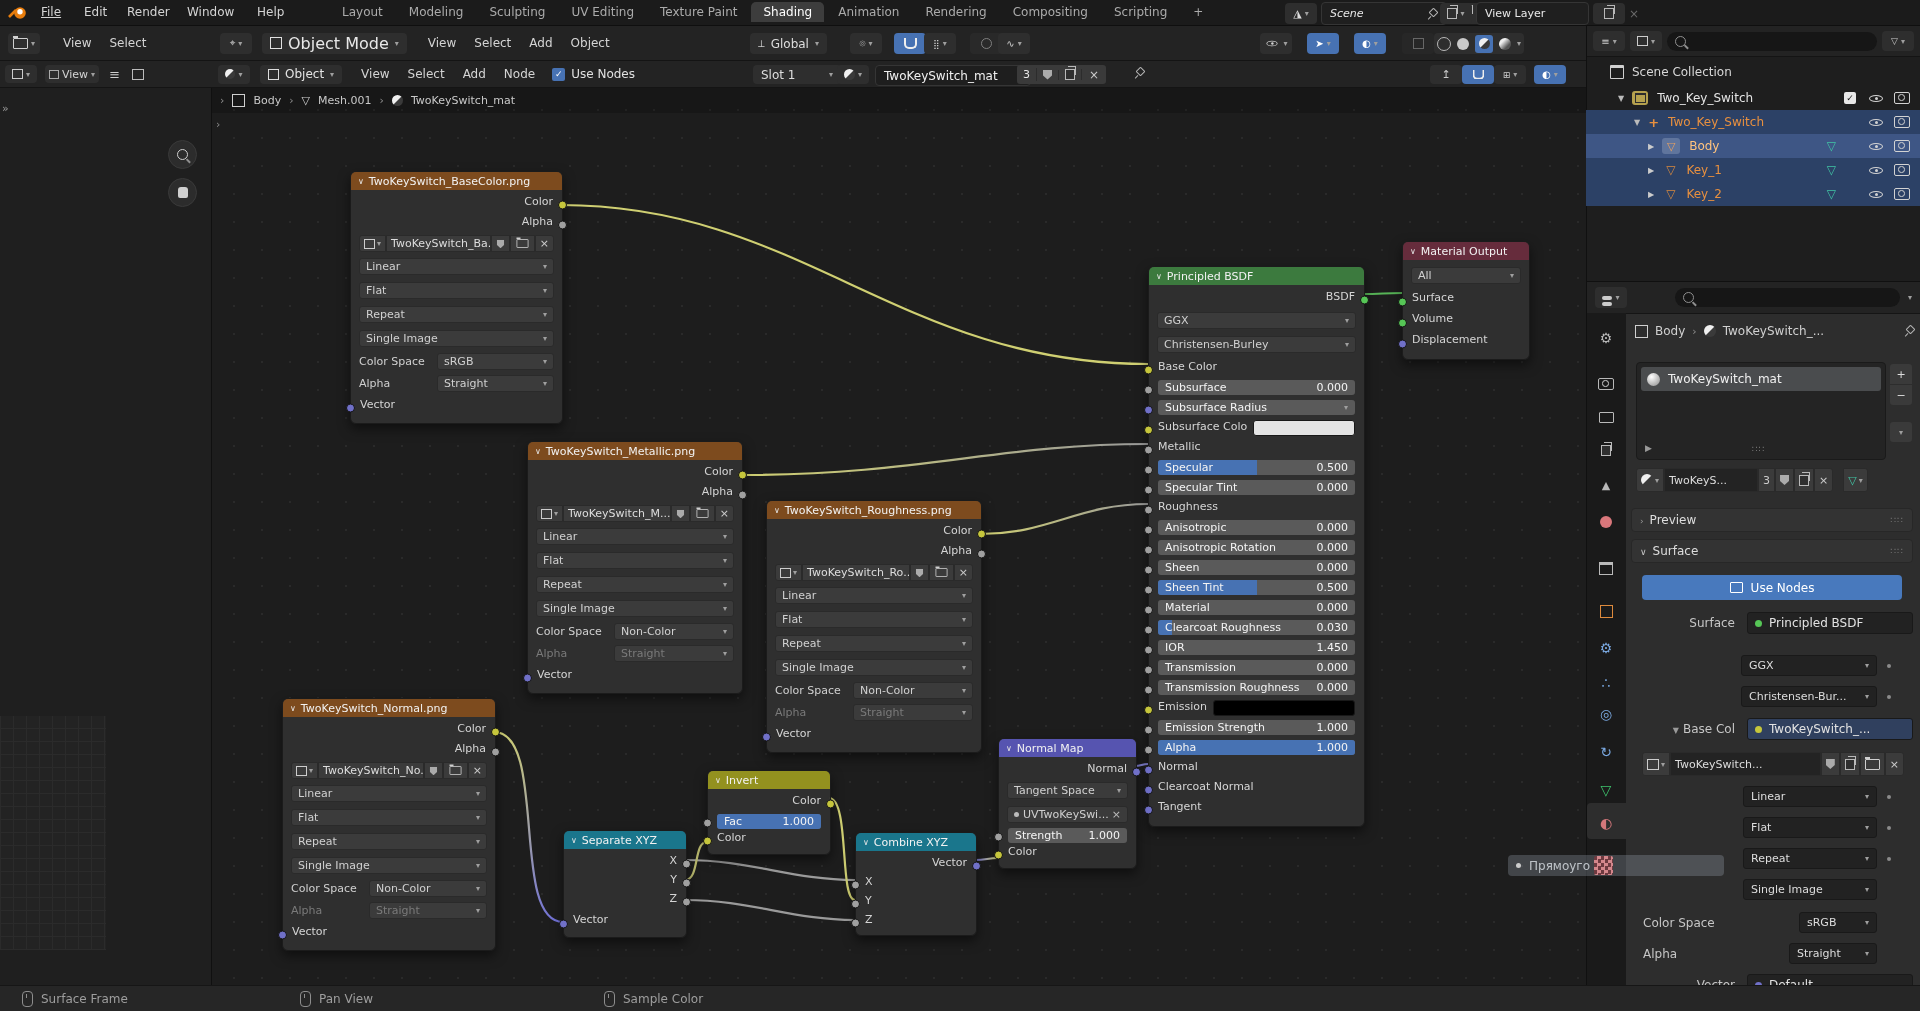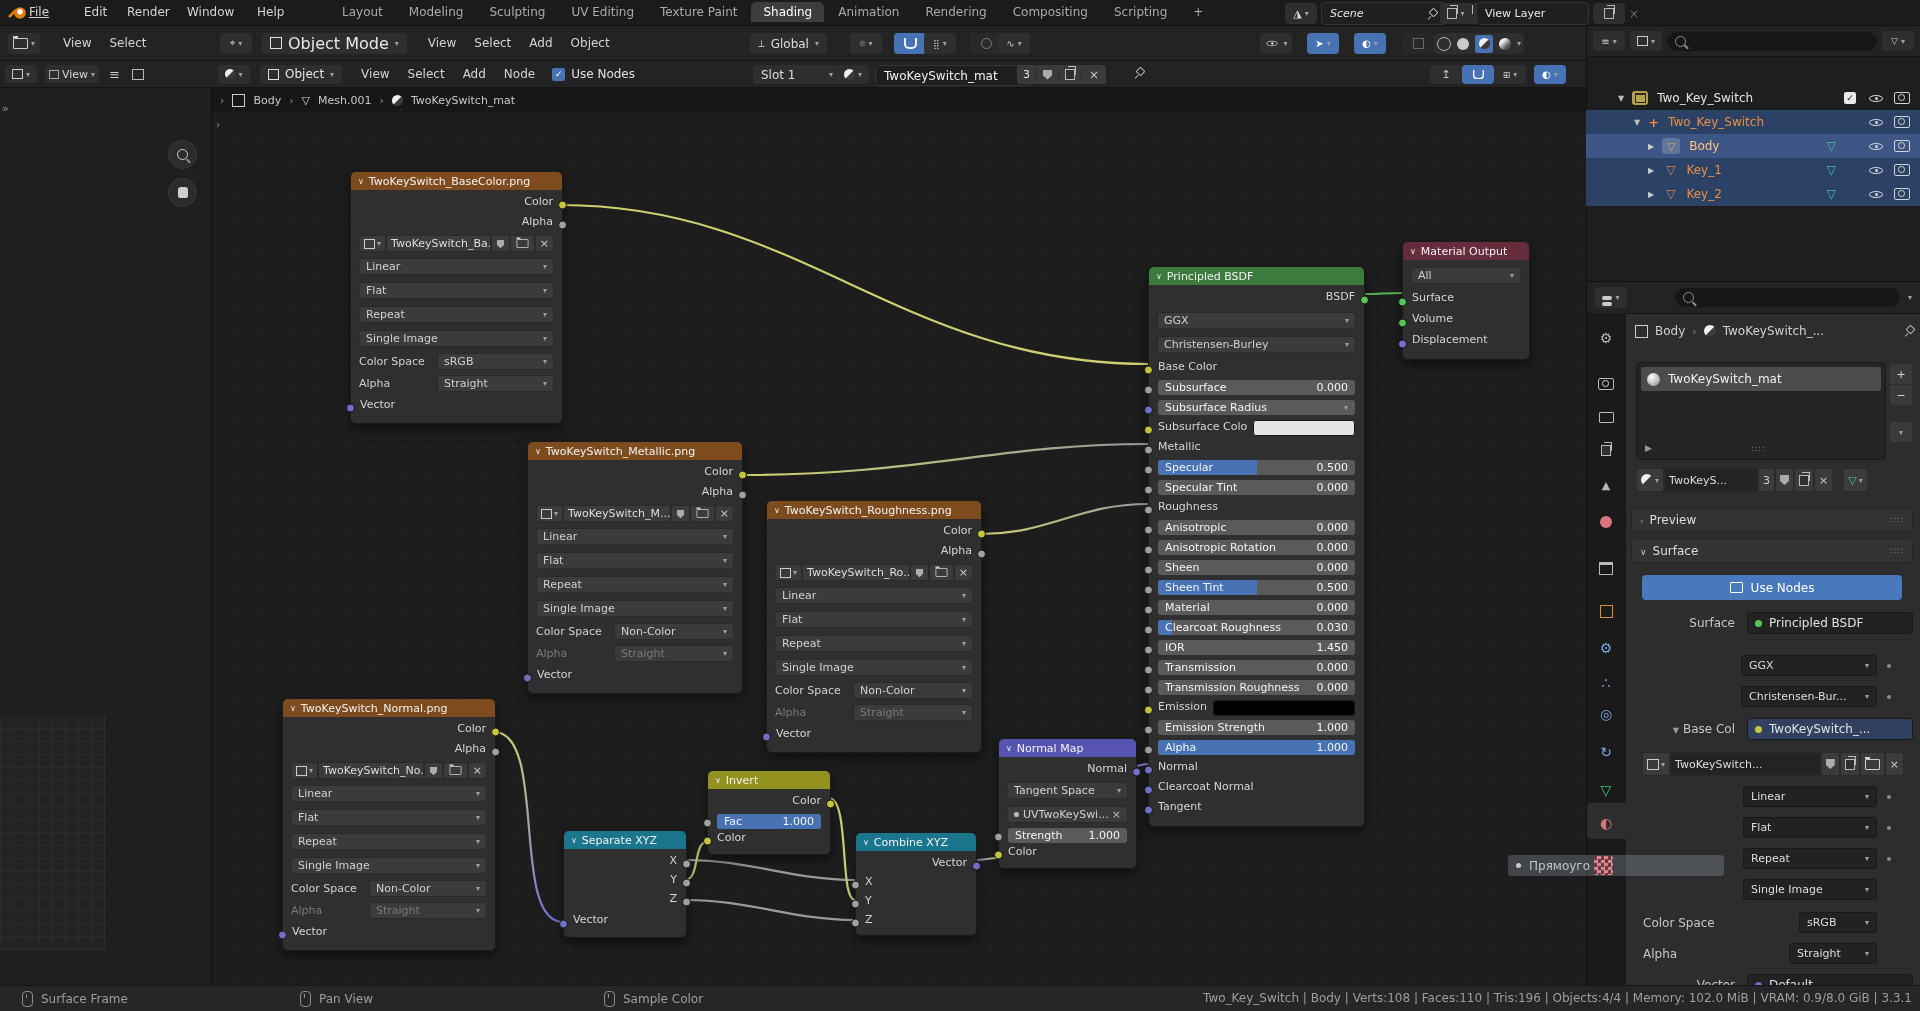--- a/index.html
+++ b/index.html
@@ -79,21 +79,21 @@
 <div id="app">
 
   <div class="abs row" style="left:0;top:0;width:1920px;height:26px;background:#1b1b1b;border-bottom:1px solid #0f0f0f;box-sizing:border-box;">
     <span class="abs" style="left:8px;top:5px;">
       <svg width="20" height="15" viewBox="0 0 20 15">
           <circle cx="12" cy="8" r="5.8" fill="#e87d0d"></circle>
           <circle cx="12" cy="6.8" r="2.7" fill="#ffffff"></circle>
           <path d="M1 12 L8 5" stroke="#e87d0d" stroke-width="2.6"></path>
         </svg>
     </span>
-    <span class="menu abs" style="left:20px;top:5px;text-decoration:underline;">File</span>
+    <span class="menu abs" style="left:32px;top:5px;text-decoration:underline;">File</span>
     <span class="menu abs" style="left:75px;top:5px;">Edit</span>
     <span class="menu abs" style="left:118px;top:5px;">Render</span>
     <span class="menu abs" style="left:178px;top:5px;">Window</span>
     <span class="menu abs" style="left:248px;top:5px;">Help</span>
     <div class="abs row" style="left:330px;top:2px;gap:2px;">
       <span class="tab">Layout</span>
       <span class="tab">Modeling</span>
       <span class="tab">Sculpting</span>
       <span class="tab">UV Editing</span>
       <span class="tab">Texture Paint</span>
@@ -914,20 +914,24 @@
         </span>
       <div style="flex:1;height:19px;background:#161616;border-radius:10px;display:flex;align-items:center;padding:0 8px;gap:6px;">
           <span class="mag"></span>
         </div>
       <span class="iconbtn" style="height:20px;">
           <span style="color:#ccc;font-size:9px;">▽</span>
           <span class="chev">▾</span>
         </span>
     </div>
   </div>
+  <div class="outrow" style="top:60px;padding-left:24px;">
+    <span style="width:12px;height:10px;border:1.2px solid #cfcfcf;border-top:3px solid #cfcfcf;border-radius:1px;display:inline-block;"></span>
+    <span style="color:#d8d8d8;font-size:12px;margin-left:4px;">Scene Collection</span>
+  </div>
   <div class="outrow" style="top:86px;padding-left:32px;">
     <span class="chev" style="color:#bbb;">▼</span>
     <span style="width:16px;height:14px;background:#b5a14e;border-radius:3px;display:flex;align-items:center;justify-content:center;margin-left:4px;">
         <span style="width:9px;height:7px;border:1.1px solid #2c2c2c;border-top:2.4px solid #2c2c2c;display:inline-block;"></span>
       </span>
     <span style="color:#e4e4e4;font-size:12px;margin-left:5px;flex:1;">Two_Key_Switch</span>
     <span class="cb" style="margin-right:8px;">✓</span>
     <span class="eyeico" style="margin-right:6px;"></span>
     <span class="camico" style="margin-right:10px;"></span>
   </div>
@@ -1170,16 +1174,15 @@
         <span>Surface Frame</span>
       </span>
     <span class="row abs" style="left:300px;gap:8px;">
         <span class="mouse"></span>
         <span>Pan View</span>
       </span>
     <span class="row abs" style="left:604px;gap:8px;">
         <span class="mouse"></span>
         <span>Sample Color</span>
       </span>
-    <span class="abs" style="right:8px;top:5px;">Two_Key_Switch | Body | Verts:108 | Faces:110 | Tris:196 | Objects:4/4 | Memory: 102.0 MiB | VRAM: 0.9/8.0 GiB | 3.3.1</span>
   </div>
 
 </div>
 
 </body></html>

